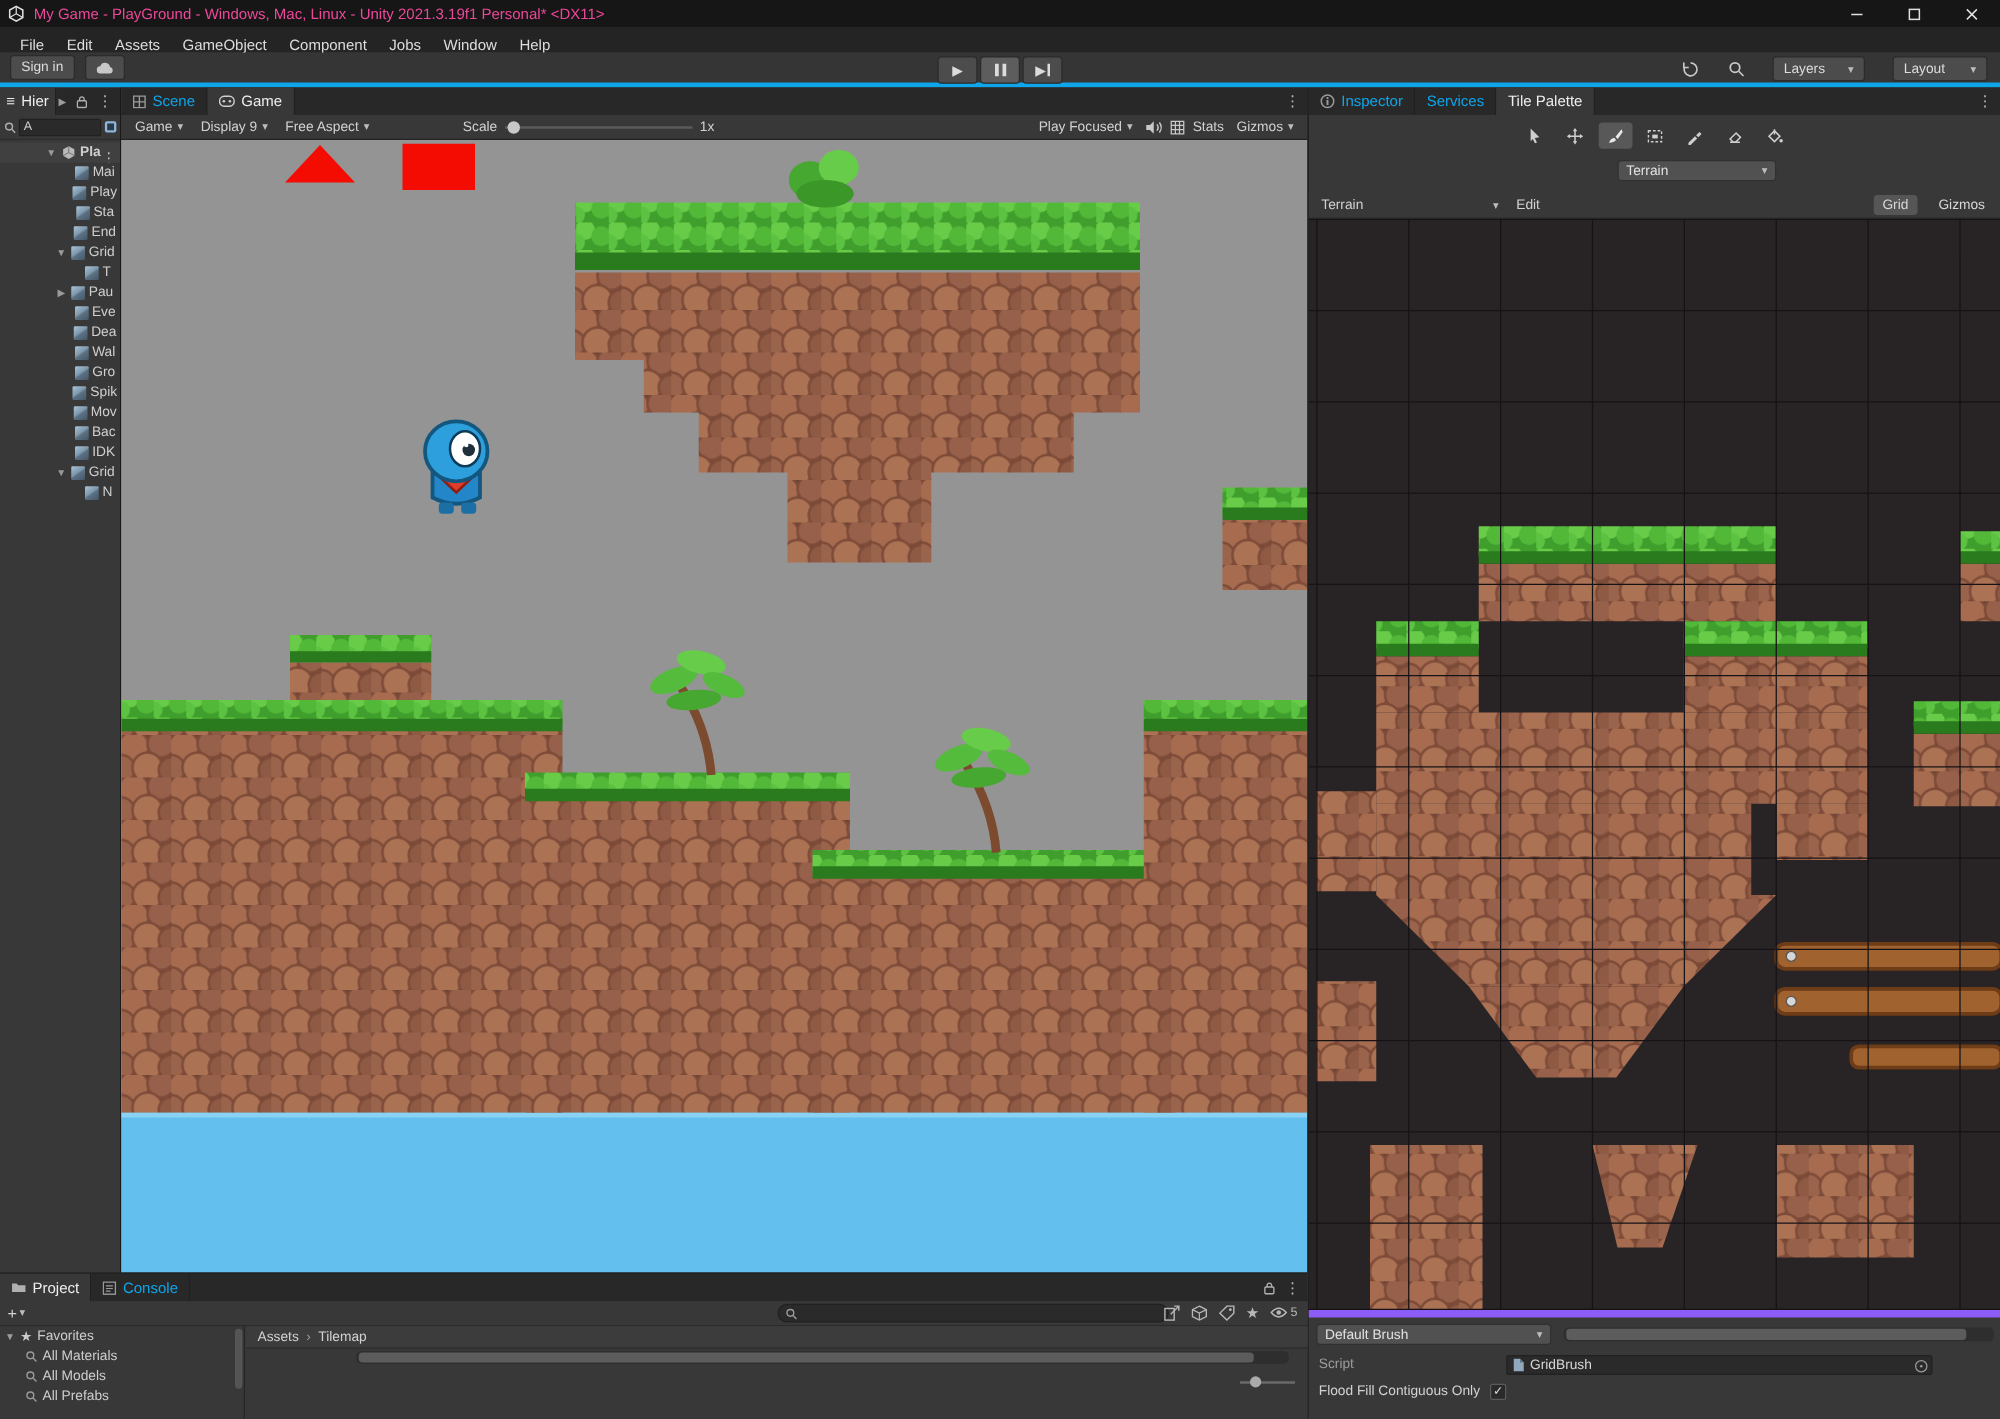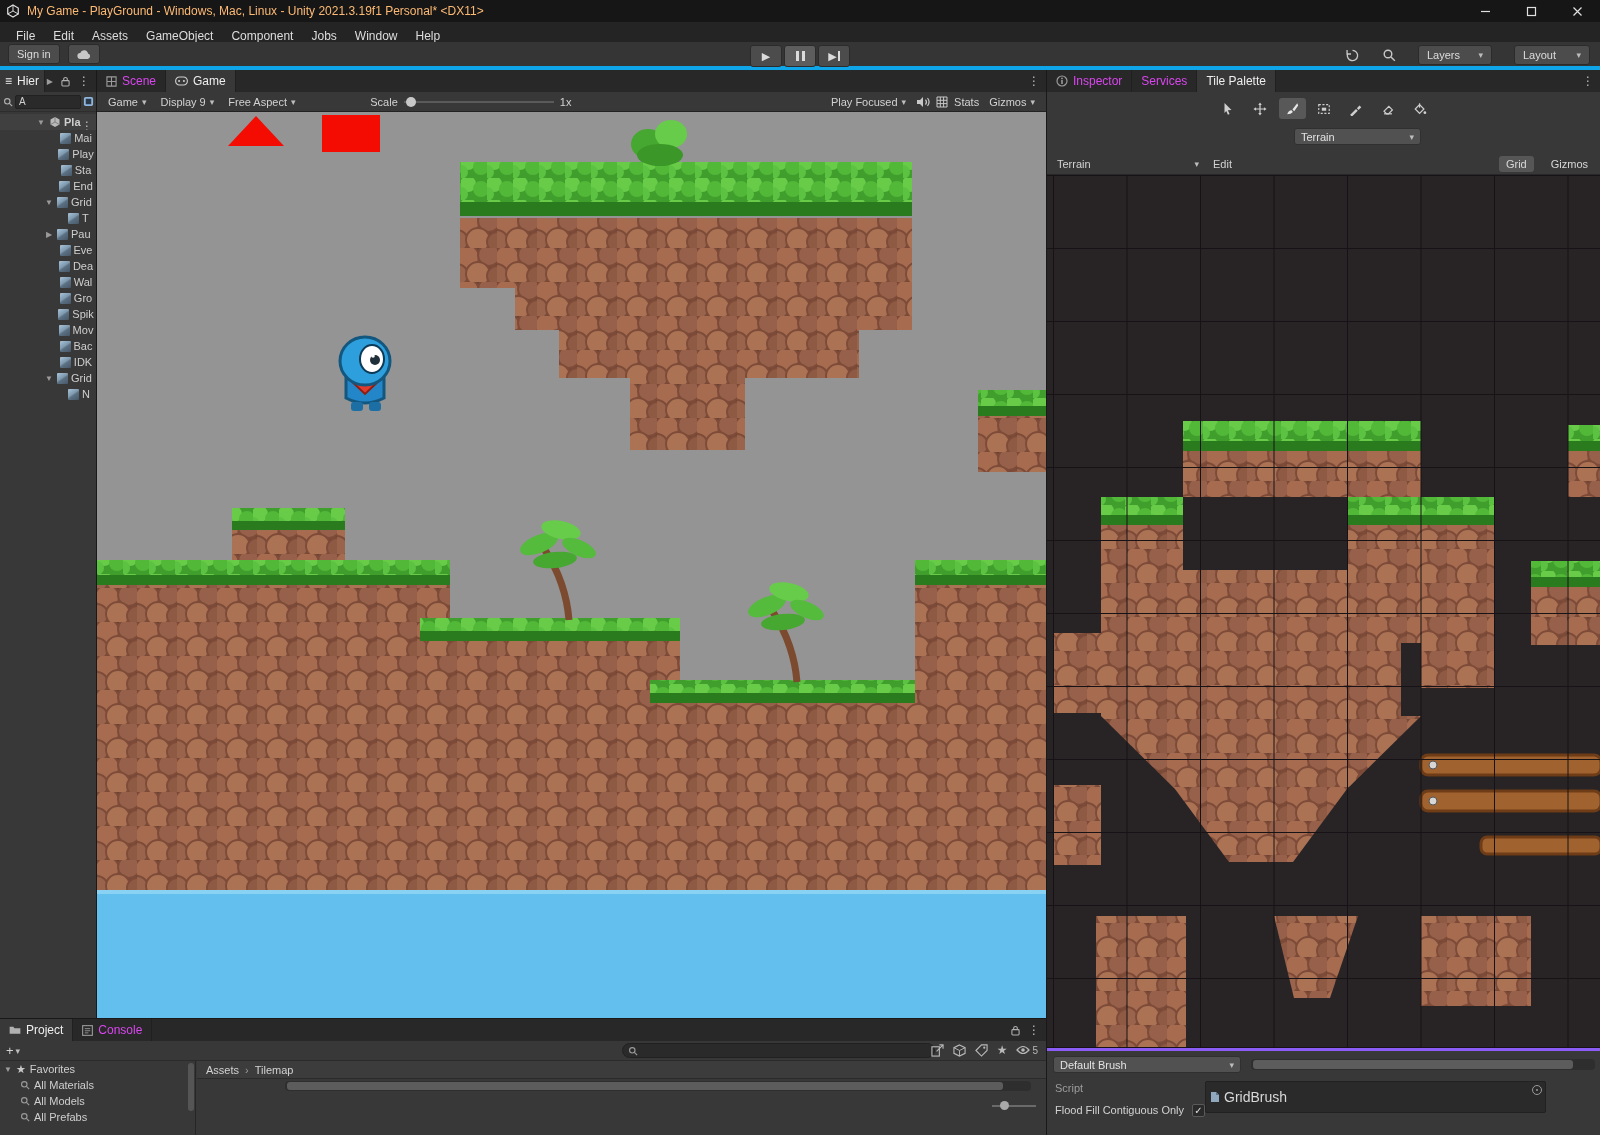--- a/index.html
+++ b/index.html
@@ -2,21 +2,21 @@
 <html><head>
 <meta charset="utf-8">
 <style>
   *{margin:0;padding:0;box-sizing:border-box;}
   html,body{width:1600px;height:1135px;overflow:hidden;background:#383838;
     font-family:"Liberation Sans","DejaVu Sans",sans-serif;color:#d2d2d2;user-select:none;}
   .app{position:relative;width:1600px;height:1135px;}
 
   
   .titlebar{position:absolute;left:0;top:0;width:1600px;height:22px;background:#161616;
-    display:flex;align-items:center;font-size:12px;color:#fdba74;}
+    display:flex;align-items:center;font-size:12px;color:#ec4899;}
   .ulogo{margin:0 7px 0 6px;display:flex;}
   .wincontrols{position:absolute;right:0;top:0;height:22px;display:flex;}
   .wbtn{width:46px;height:22px;display:flex;align-items:center;justify-content:center;}
 
   
   .menubar{position:absolute;left:0;top:22px;width:1600px;height:20px;background:#242424;
     display:flex;align-items:center;font-size:12px;color:#dddddd;padding-left:8px;gap:2px;}
   .menu-item{padding:4px 8px;height:20px;line-height:20px;}
 
   
@@ -32,21 +32,21 @@
   .pause-bars i{display:block;width:3px;height:10px;background:#dcdcdc;}
   .stepwrap{display:flex;align-items:center;gap:1px;}
   .stepbar{display:block;width:2px;height:10px;background:#dcdcdc;}
   .tb-right{position:absolute;right:10px;top:3px;display:flex;align-items:center;gap:22px;}
   .dd-caret{font-size:9px;color:#bdbdbd;}
 
   
   .panel{position:absolute;background:#383838;}
   .tabbar{position:absolute;left:0;right:0;top:0;height:22px;background:#282828;
     display:flex;align-items:stretch;}
-  .tab{display:flex;align-items:center;gap:5px;padding:0 9px;font-size:12px;color:#d946ef;
+  .tab{display:flex;align-items:center;gap:5px;padding:0 9px;font-size:12px;color:#0ea5e9;
     border-right:1px solid #202020;}
   .tab.active{background:#383838;color:#eeeeee;}
   .kebab{font-size:12px;color:#bdbdbd;line-height:22px;}
   .tab-extras{margin-left:auto;display:flex;align-items:center;gap:8px;padding-right:6px;}
 
   
   .hierarchy{left:0;top:70px;width:97px;height:948px;border-right:1px solid #191919;overflow:hidden;}
   .h-search{position:absolute;left:0;top:22px;width:97px;height:20px;background:#383838;
     border-bottom:1px solid #2d2d2d;display:flex;align-items:center;padding:0 3px;gap:2px;}
   .h-searchbox{flex:1;height:14px;background:#2a2a2a;border:1px solid #212121;border-radius:2px;
@@ -84,28 +84,28 @@
     align-items:center;justify-content:flex-end;gap:8px;font-size:11px;padding-right:180px;}
   .dropdown{background:#515151;border:1px solid #303030;border-radius:3px;height:17px;
     display:flex;align-items:center;justify-content:space-between;padding:0 6px;font-size:11px;color:#e2e2e2;}
   .tp-activedd{position:absolute;left:247px;top:58px;width:127px;}
   .tp-header{position:absolute;left:0;top:84px;width:554px;height:21px;background:#383838;
     border-bottom:1px solid #282828;display:flex;align-items:center;font-size:11px;padding:0 6px;gap:10px;}
   .chip{height:16px;border-radius:3px;padding:0 7px;display:flex;align-items:center;font-size:11px;color:#d8d8d8;}
   .chip.on{background:#565656;}
   .tp-canvas{position:absolute;left:0;top:105px;width:554px;height:873px;background:#282325;}
   .tp-bottom{position:absolute;left:0;top:978px;width:554px;height:87px;background:#383838;
-    border-top:3px solid #8b5cf6;font-size:11px;}
+    border-top:6px solid #8b5cf6;font-size:11px;}
   .brush-dd{position:absolute;left:6px;top:5px;width:188px;}
   .hscroll{position:absolute;border-radius:4px;background:#2e2e2e;}
   .hscroll .thumb{position:absolute;top:1px;bottom:1px;border-radius:3px;background:#5c5c5c;}
   .scriptrow{position:absolute;left:0;top:28px;width:554px;height:18px;display:flex;align-items:center;}
-  .objfield{position:absolute;left:158px;top:2px;width:341px;height:32px;background:#2a2a2a;
+  .objfield{position:absolute;left:158px;top:2px;width:341px;height:16px;background:#2a2a2a;
     border:1px solid #212121;border-radius:2px;display:flex;align-items:center;gap:4px;
-    padding:0 4px;font-size:14px;color:#d8d8d8;}
+    padding:0 4px;font-size:11px;color:#d8d8d8;}
   .picker-circle{position:absolute;right:3px;top:3px;width:10px;height:10px;border-radius:50%;
     border:1.5px solid #9a9a9a;}
   .picker-circle:after{content:"";position:absolute;left:2.5px;top:2.5px;width:2px;height:2px;
     border-radius:50%;background:#9a9a9a;}
   .floodrow{position:absolute;left:0;top:50px;width:554px;height:18px;display:flex;align-items:center;}
   .checkbox{width:13px;height:13px;background:#2a2a2a;border:1px solid #5a5a5a;border-radius:2px;
     display:flex;align-items:center;justify-content:center;font-size:10px;color:#dfdfdf;line-height:13px;}
 
   
   .project{left:0;top:1018px;width:1046px;height:117px;border-top:1px solid #191919;}

